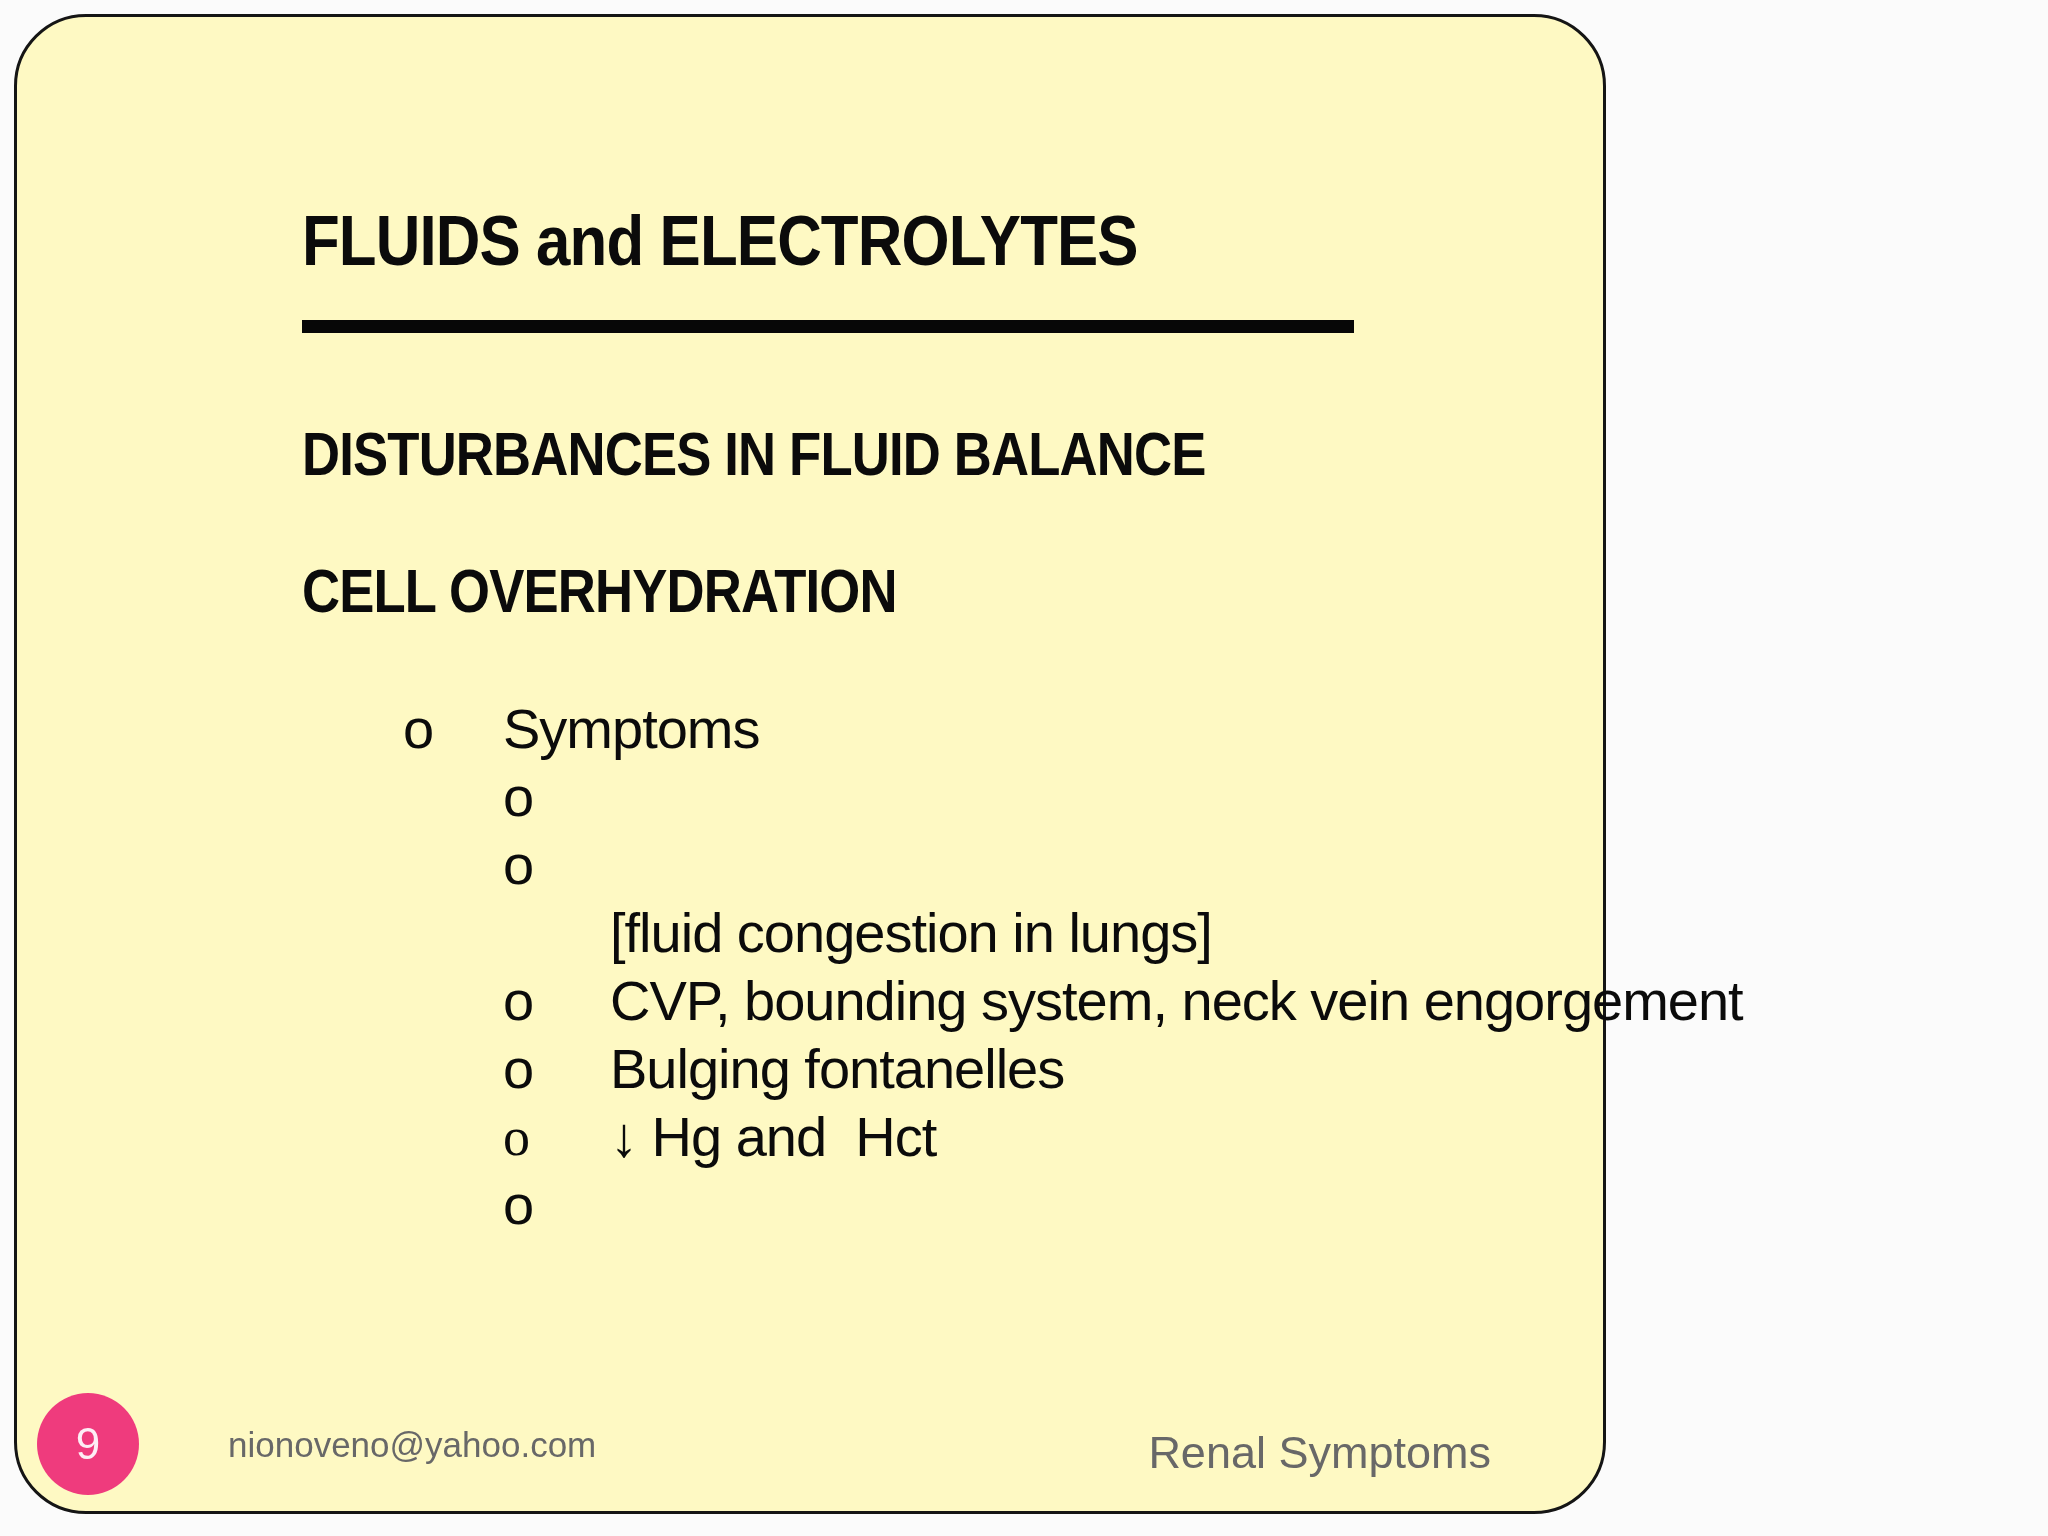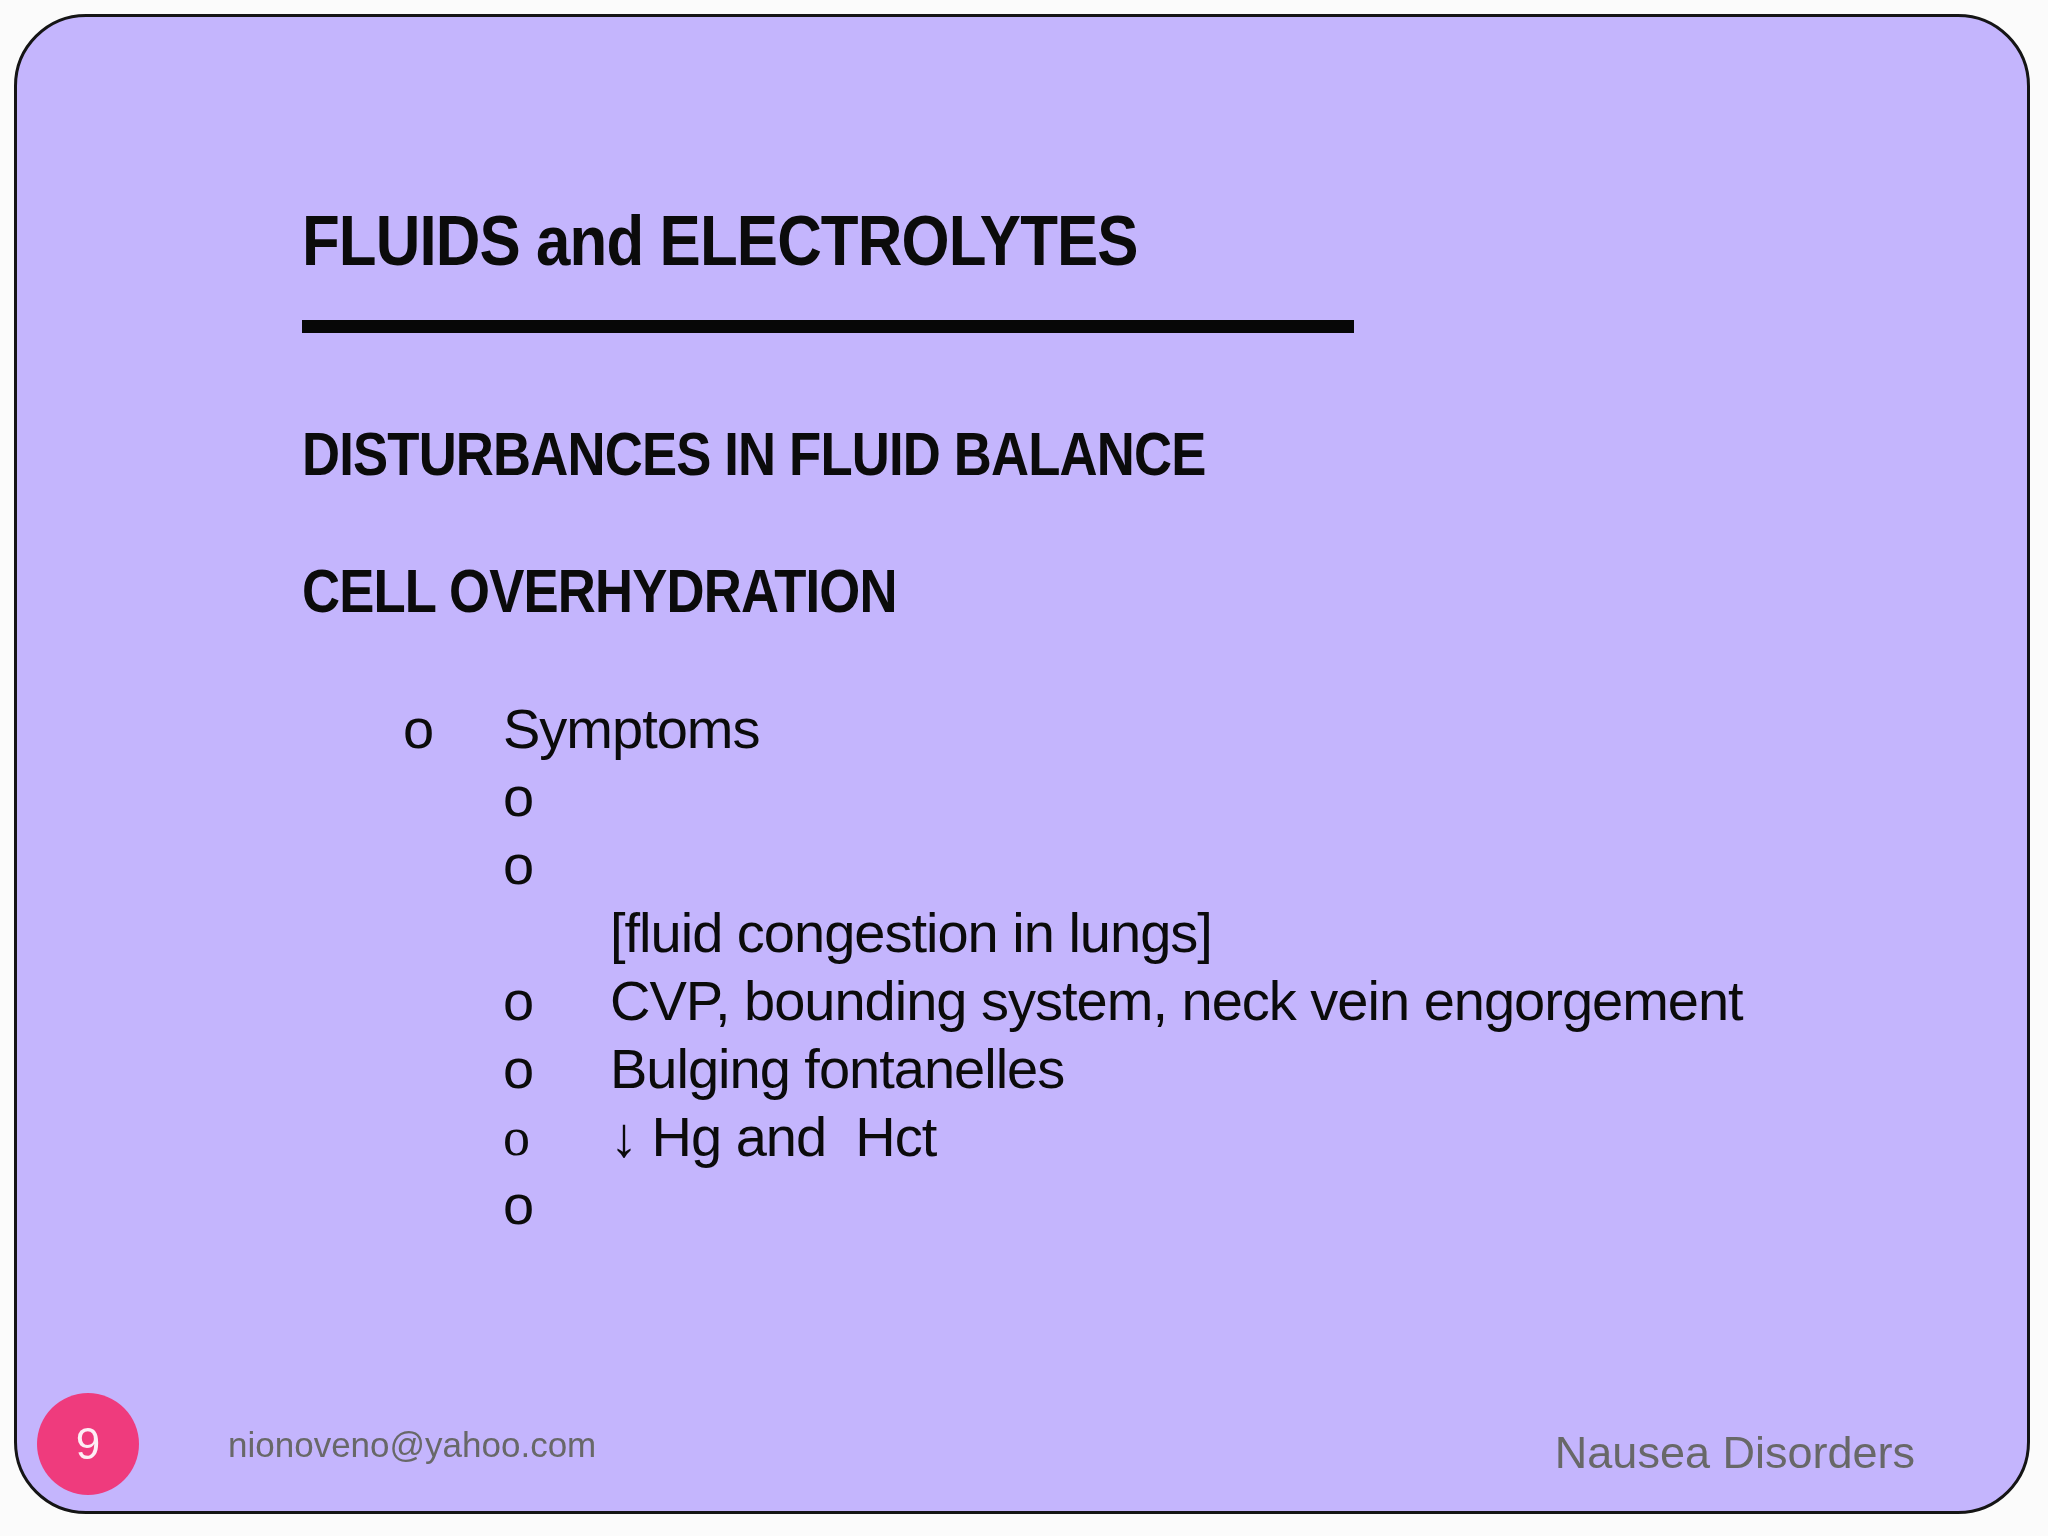--- a/index.html
+++ b/index.html
@@ -13,23 +13,23 @@
   }
   .page {
     position: relative;
     width: 2048px;
     height: 1536px;
   }
   .slide {
     position: absolute;
     left: 14px;
     top: 14px;
-    width: 2016px;
+    width: 1592px;
     height: 1500px;
-    background: #c4b5fd;
+    background: #fef9c3;
     border: 3px solid var(--border, #151515);
     border-radius: 72px;
     box-sizing: border-box;
   }
   .title {
     position: absolute;
     left: 285px;
     top: 183px;
     margin: 0;
     font-size: 71px;
@@ -169,16 +169,16 @@
       </div>
       <div class="bullet-row lvl2">
         <span class="marker">o</span>
       </div>
     </div>
 
     <div class="page-badge">
       <span>9</span>
     </div>
     <div class="footer-email">nionoveno@yahoo.com</div>
-    <div class="footer-deck-title">Nausea Disorders</div>
+    <div class="footer-deck-title">Renal Symptoms</div>
 
   </div>
 </div>
 
 </body></html>

